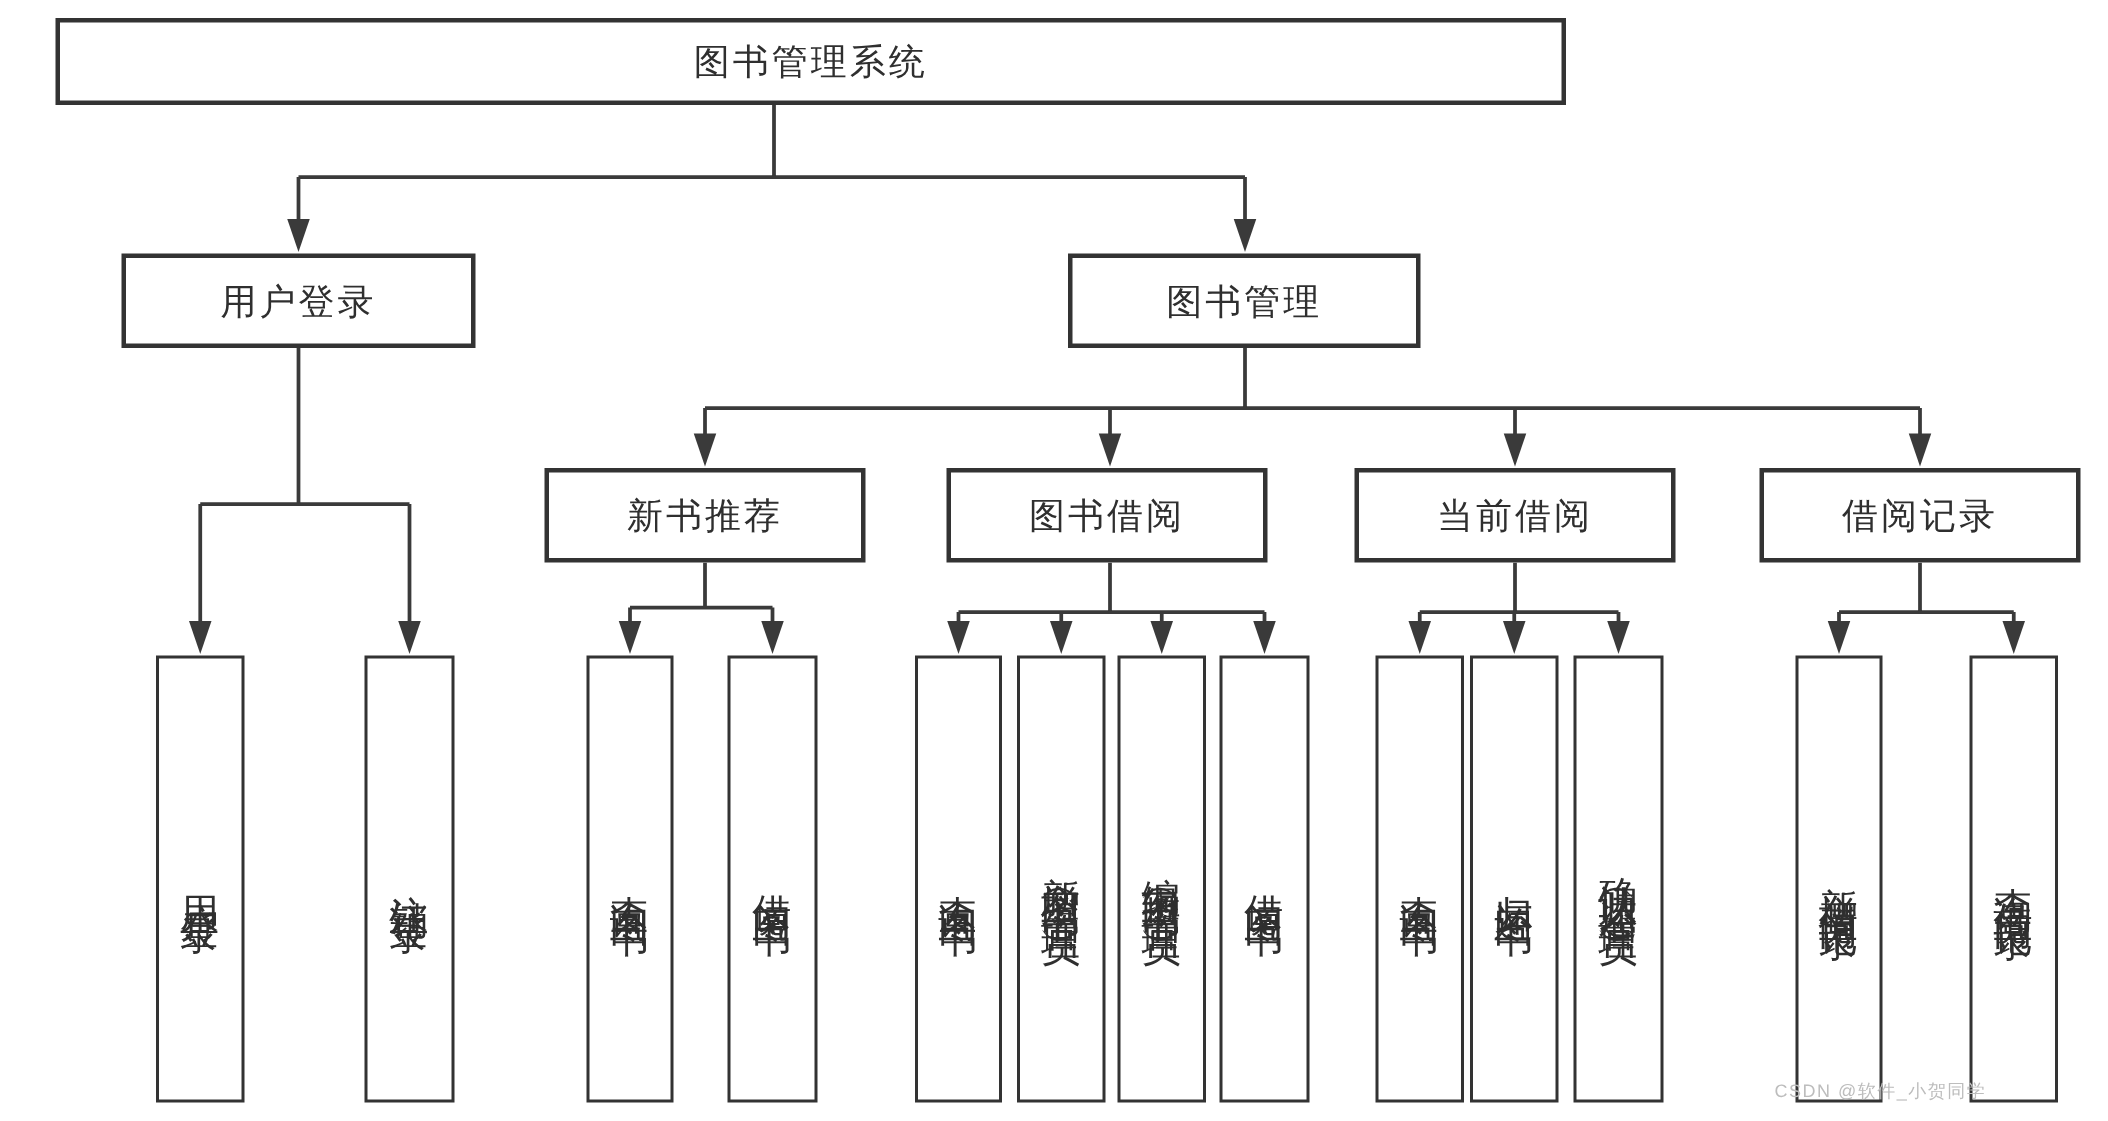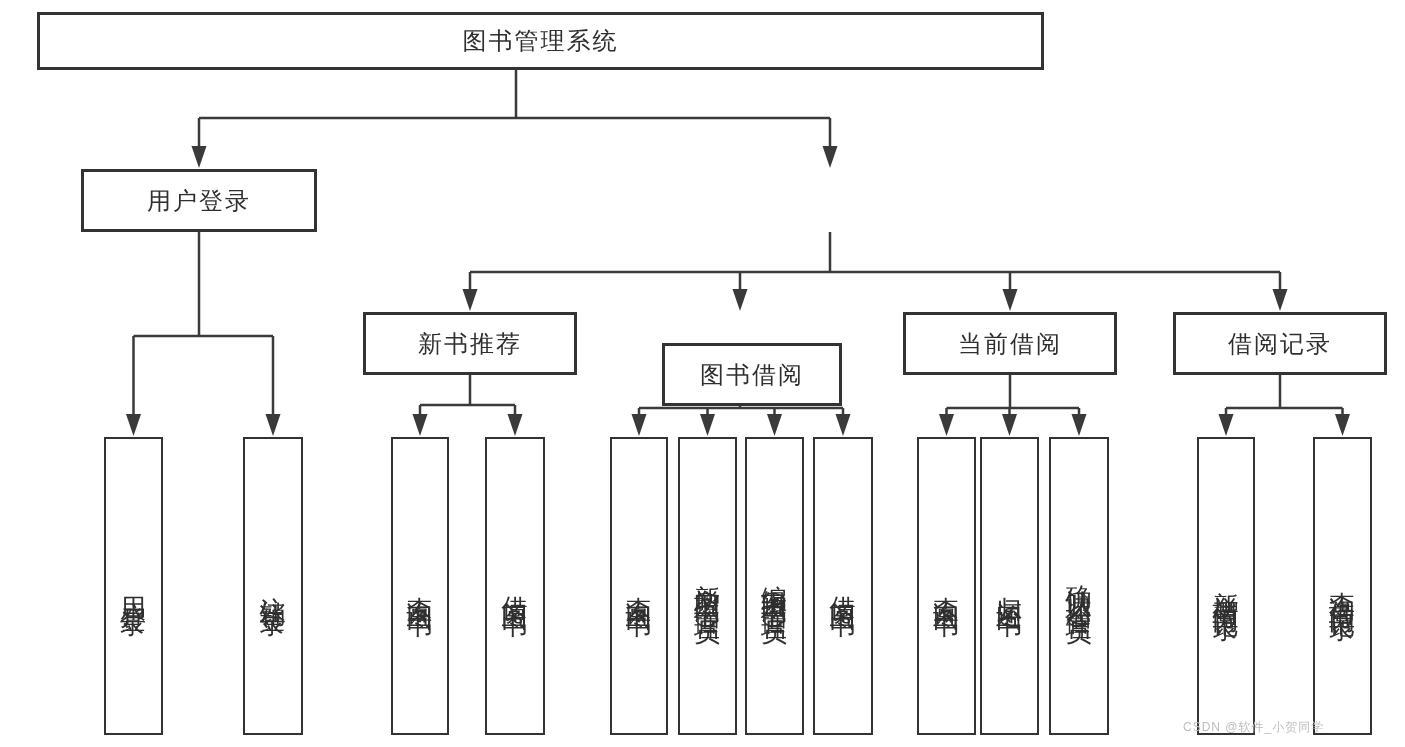--- a/index.html
+++ b/index.html
@@ -103,25 +103,28 @@
     </g>
   </svg>
 
   <div class="hbox" style="left:13px; top:12px; width:1007px; height:58px;margin-left:24px;">
     <span>图书管理系统</span>
   </div>
 
   <div class="hbox" style="left:81px; top:169px; width:236px; height:63px;">
     <span>用户登录</span>
   </div>
+  <div class="hbox" style="left:712px; top:169px; width:235px; height:63px;">
+    <span>图书管理</span>
+  </div>
 
   <div class="hbox" style="left:363px; top:312px; width:214px; height:63px;">
     <span>新书推荐</span>
   </div>
-  <div class="hbox" style="left:662px; top:312px; width:180px; height:63px;margin-top:31px;">
+  <div class="hbox" style="left:631px; top:312px; width:214px; height:63px;">
     <span>图书借阅</span>
   </div>
   <div class="hbox" style="left:1173px; top:312px; width:214px; height:63px;">
     <span>借阅记录</span>
   </div>
   <div class="hbox" style="left:903px; top:312px; width:214px; height:63px;">
     <span>当前借阅</span>
   </div>
 
   <div class="vbox" style="left:104px; width:59px;">

